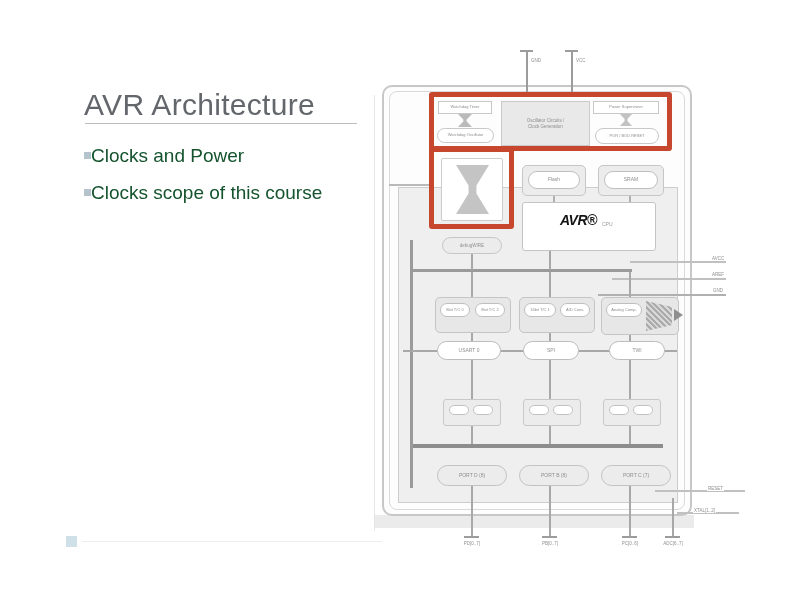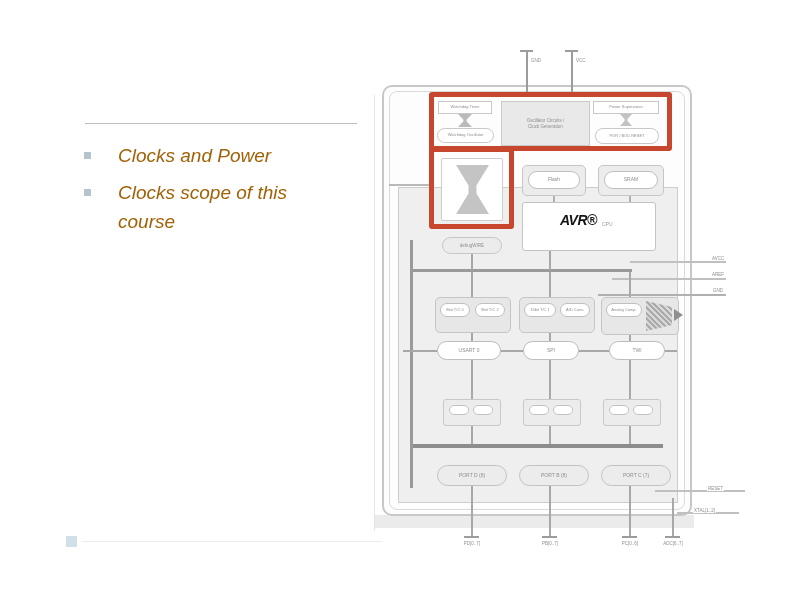--- a/index.html
+++ b/index.html
@@ -6,21 +6,21 @@
   body{font-family:"Liberation Sans", sans-serif;}
   .slide{position:relative;width:792px;height:612px;background:#ffffff;overflow:hidden;}
   .content{position:absolute;inset:0;filter:blur(0.7px);}
   .abs{position:absolute;box-sizing:border-box;}
   .lbl{font-size:5px;color:#8f8f8f;text-align:center;line-height:1.15;display:flex;align-items:center;justify-content:center;}
 
   
   .title{left:84px;top:88px;font-size:30px;color:#63676c;letter-spacing:0.3px;white-space:nowrap;}
   .title-rule{left:85px;top:123px;width:272px;height:1px;background:#bdbdbd;}
   .bullets{left:84px;top:141px;width:248px;}
-  .bullet-item{display:flex;gap:27px;margin-bottom:8px;font-size:19px;line-height:29px;color:#a16207;font-style:italic;}
+  .bullet-item{display:flex;gap:0;margin-bottom:8px;font-size:19px;line-height:29px;color:#14532d;}
   .bullet-marker{flex:0 0 auto;width:7px;height:7px;margin-top:11px;background:#b5c3cd;}
   .footer-square{left:66px;top:536px;width:11px;height:11px;background:#cfe0e8;}
   .footer-line{left:82px;top:541px;width:300px;height:1px;background:#ededed;}
 
   
   .fig-left-line{left:374px;top:95px;width:1px;height:436px;background:#e7e7e7;}
   .chip-shadow{left:374px;top:515px;width:320px;height:13px;background:#e3e3e3;opacity:.7;}
   .chip-outer{left:382px;top:85px;width:310px;height:431px;border:2px solid #c7c7c7;border-radius:10px;background:#fdfdfd;}
   .chip-inner{left:389px;top:91px;width:296px;height:419px;border:1px solid #dadada;border-radius:8px;}
   .core{left:398px;top:187px;width:280px;height:316px;border:1px solid #cdcdcd;background:#efefef;}
@@ -130,20 +130,21 @@
   .reset-line{left:655px;top:490px;width:90px;height:2px;background:#c0c0c0;}
   .xtal-line{left:677px;top:512px;width:62px;height:2px;background:#c0c0c0;}
   .reset-lbl{left:707px;top:486px;} .xtal-lbl{left:693px;top:508px;}
 </style>
 </head>
 <body>
 
 <div class="slide">
   <div class="content">
 
+    <div class="abs title">AVR Architecture</div>
     <div class="abs title-rule"></div>
 
     <div class="abs bullets">
       <div class="bullet-item">
         <span class="bullet-marker"></span>
         <span>Clocks and Power</span>
       </div>
       <div class="bullet-item">
         <span class="bullet-marker"></span>
         <span>Clocks scope of this course</span>

